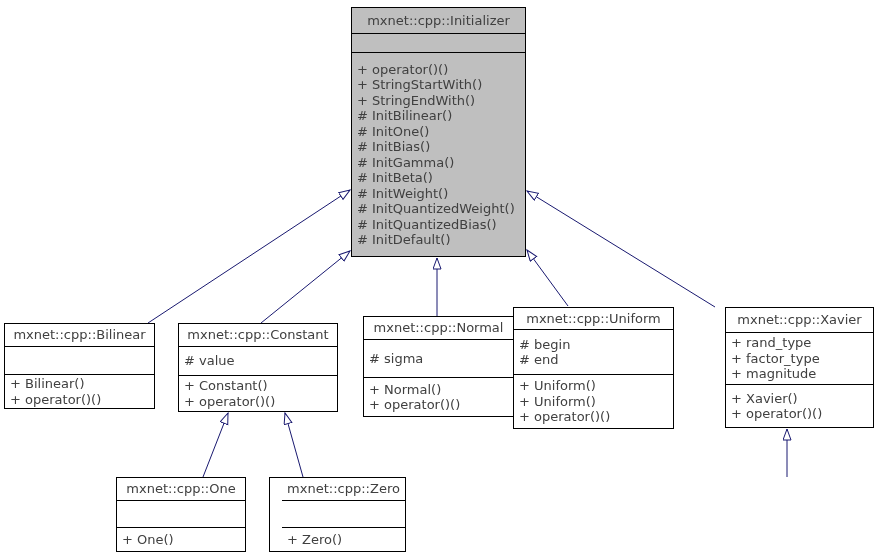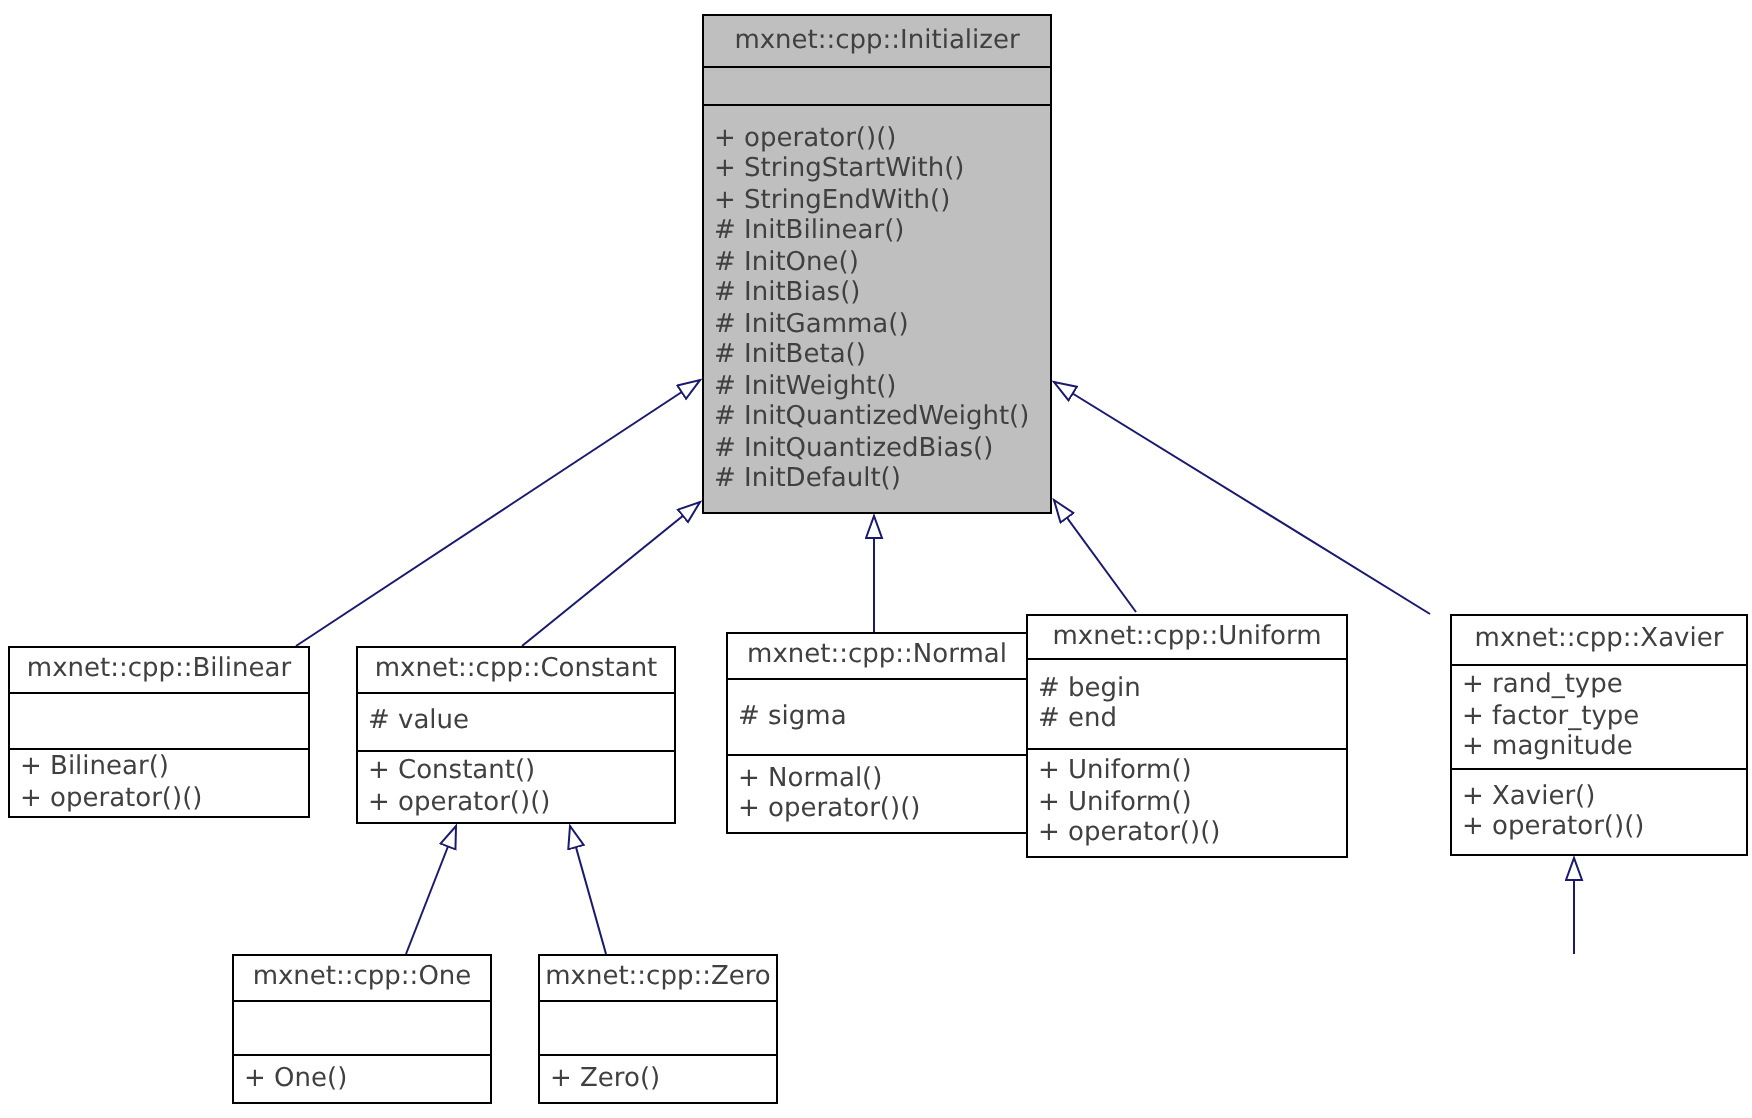--- a/index.html
+++ b/index.html
@@ -22,21 +22,21 @@
   #b-constant{left:178px;top:323px;width:160px;}
   #b-constant .t{height:22px}#b-constant .a{height:29px}#b-constant .m{height:36px}
   #b-normal{left:363px;top:316px;width:151px;}
   #b-normal .t{height:22px}#b-normal .a{height:38px}#b-normal .m{height:39px}
   #b-uniform{left:513px;top:307px;width:161px;}
   #b-uniform .t{height:21px}#b-uniform .a{height:45px}#b-uniform .m{height:54px}
   #b-xavier{left:713px;top:307px;width:149px;margin-left:12px;}
   #b-xavier .t{height:24px}#b-xavier .a{height:52px}#b-xavier .m{height:43px}
   #b-one{left:116px;top:477px;width:130px;}
   #b-one .t{height:22px}#b-one .a{height:27px}#b-one .m{height:24px}
-  #b-zero{left:269px;top:477px;width:120px;}
+  #b-zero{left:269px;top:477px;width:137px;padding-left:12px;}
   #b-zero .t{height:22px}#b-zero .a{height:27px}#b-zero .m{height:24px}
   #b-msra{left:700px;top:477px;width:174px;}
   #b-msra .t{height:24px}#b-msra .a{height:26px}#b-msra .m{height:27px}
 </style>
 </head>
 <body>
 
 <div class="stage">
 
   <svg class="edges" viewBox="0 0 876 559" xmlns="http://www.w3.org/2000/svg">

